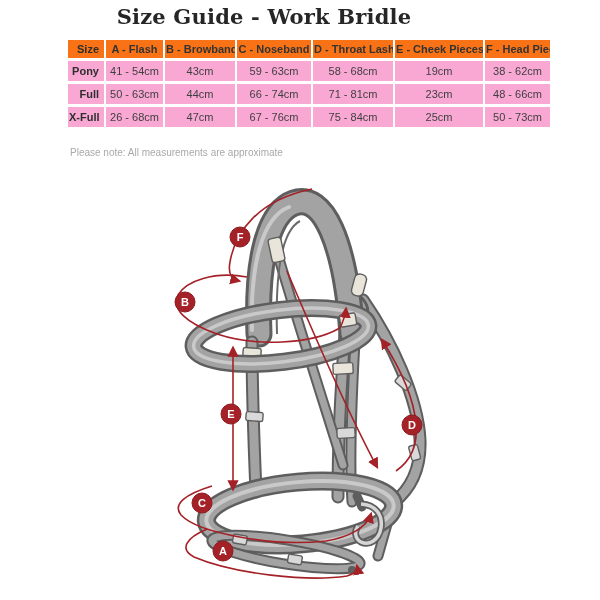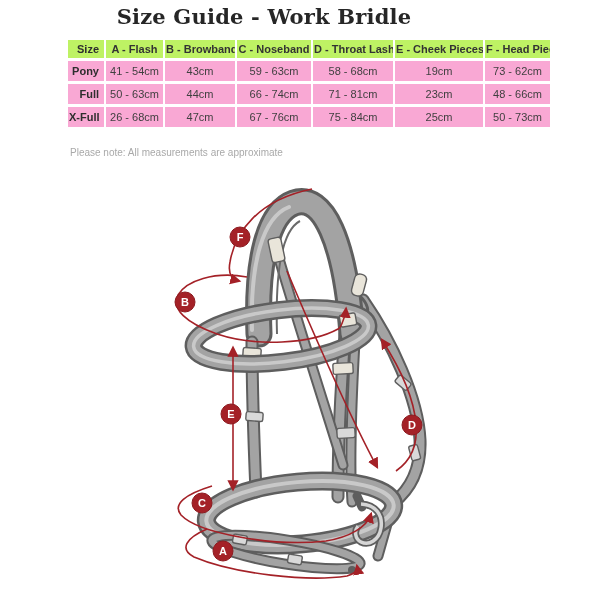--- a/index.html
+++ b/index.html
@@ -11,21 +11,21 @@
     position:absolute;top:4px;left:0;width:528px;text-align:center;
     font-family:"DejaVu Serif","Liberation Serif",serif;
     font-size:21px;font-weight:600;color:#262626;letter-spacing:0.2px;
   }
   .tablewrap{position:absolute;left:66px;top:37px;width:476px;}
   table.sizes{
     width:100%;border-collapse:separate;border-spacing:2px 3px;
     font-size:11px;table-layout:fixed;
   }
   table.sizes th{
-    background:#bef264;color:#333;font-weight:bold;text-align:center;
+    background:#f97316;color:#333;font-weight:bold;text-align:center;
     padding:3px 1px;white-space:nowrap;overflow:hidden;
   }
   table.sizes td{
     background:#f9a8d4;color:#3f3f3f;text-align:center;
     padding:4px 1px;white-space:nowrap;overflow:hidden;
   }
   table.sizes th.size-col, table.sizes td.size-col{
     text-align:right;padding-right:5px;font-weight:bold;color:#2e2e2e;
   }
   .note{
@@ -72,21 +72,21 @@
       </tr>
     </thead>
     <tbody>
       <tr>
         <td class="size-col">Pony</td>
         <td>41 - 54cm</td>
         <td>43cm</td>
         <td>59 - 63cm</td>
         <td>58 - 68cm</td>
         <td>19cm</td>
-        <td>73 - 62cm</td>
+        <td>38 - 62cm</td>
       </tr>
       <tr>
         <td class="size-col">Full</td>
         <td>50 - 63cm</td>
         <td>44cm</td>
         <td>66 - 74cm</td>
         <td>71 - 81cm</td>
         <td>23cm</td>
         <td>48 - 66cm</td>
       </tr>

